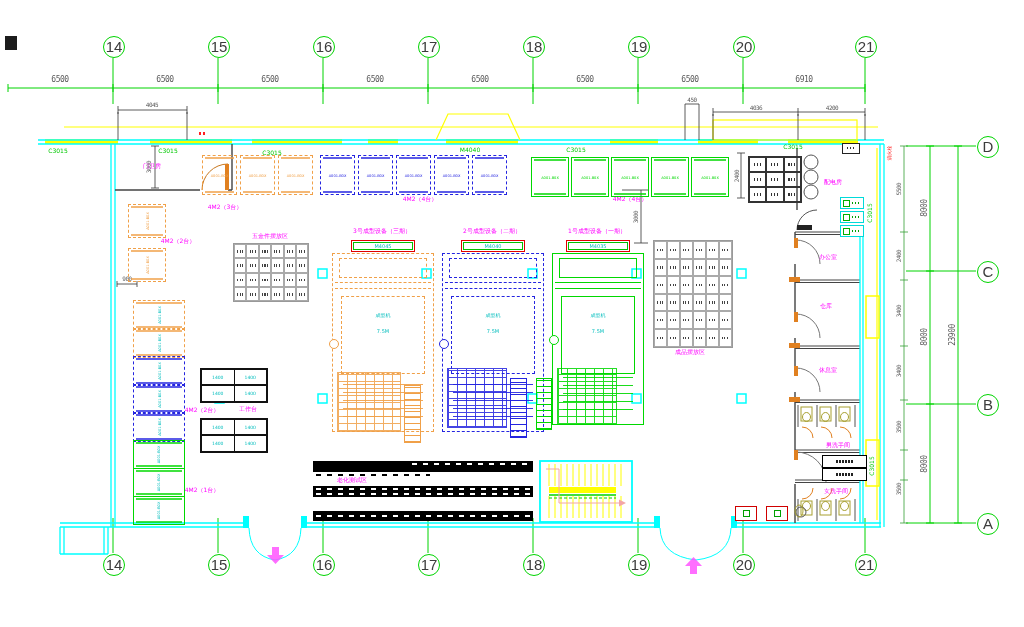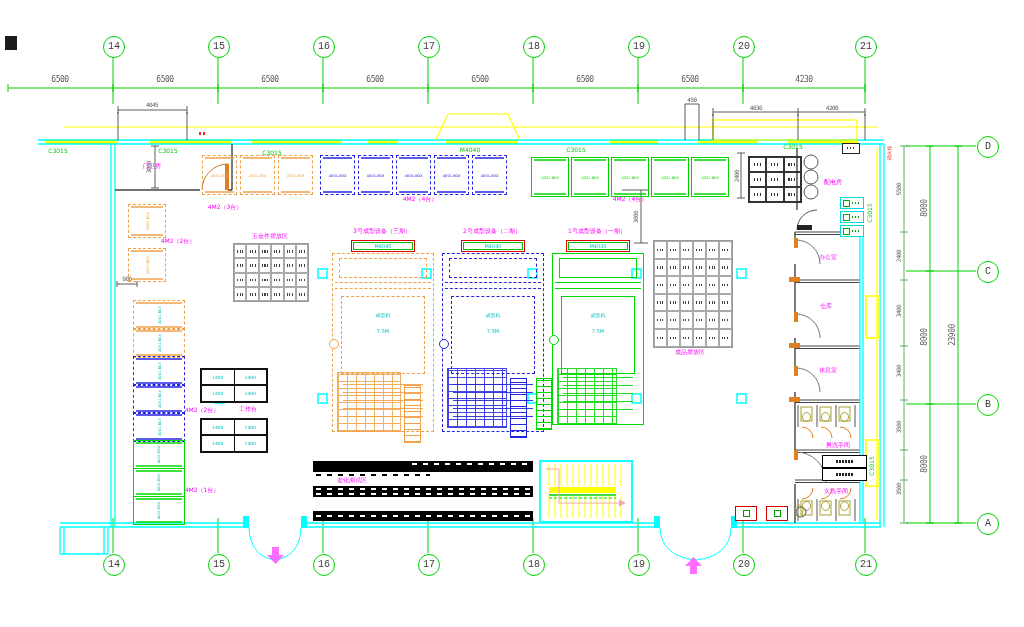--- a/index.html
+++ b/index.html
@@ -1,21 +1,21 @@
 <!DOCTYPE html>
 <html><head>
 <meta charset="utf-8">
 <style>
   html,body{margin:0;padding:0;background:#ffffff;}
   #canvas{position:relative;width:1024px;height:627px;background:#fff;overflow:hidden;
           font-family:"DejaVu Sans",sans-serif;}
   #plan-svg{position:absolute;left:0;top:0;}
   .bubble{position:absolute;width:20px;height:20px;border:1.2px solid #00d400;border-radius:50%;
-          background:#fff;color:#3c3c3c;font-size:10px;line-height:20px;text-align:center;
-          font-family:Liberation Mono, monospace;}
+          background:#fff;color:#3c3c3c;font-size:15px;line-height:20px;text-align:center;
+          font-family:Liberation Sans, sans-serif;}
   .dimtext{position:absolute;font-size:8px;color:#5a5a5a;transform:translate(-50%,-50%);
            white-space:nowrap;font-family:"DejaVu Sans Mono",monospace;letter-spacing:-0.5px;}
   .dimtext.sm{font-size:6px;}
   .dimtext.rot{transform:translate(-50%,-50%) rotate(-90deg);}
   .wlabel{position:absolute;font-size:6px;color:#00c800;transform:translate(-50%,-50%);white-space:nowrap;}
   .wlabel.rot{transform:translate(-50%,-50%) rotate(-90deg);}
   .mlabel{position:absolute;font-size:6px;color:#ff00ff;transform:translate(-50%,-50%);white-space:nowrap;}
   .rlabel{position:absolute;font-size:5px;color:#ff1010;transform:translate(-50%,-50%) rotate(-90deg);white-space:nowrap;}
   .unit{position:absolute;border:1.4px dashed currentColor;}
   .unit.solid{border-style:solid;}
@@ -300,21 +300,21 @@
     <div class="bubble" style="left: 733px; top: 554px;">20</div>
     <div class="bubble" style="left: 855px; top: 36px;">21</div>
     <div class="bubble" style="left: 855px; top: 554px;">21</div>
     <div class="dimtext" style="left: 60px; top: 79px;">6500</div>
     <div class="dimtext" style="left: 165px; top: 79px;">6500</div>
     <div class="dimtext" style="left: 270px; top: 79px;">6500</div>
     <div class="dimtext" style="left: 375px; top: 79px;">6500</div>
     <div class="dimtext" style="left: 480px; top: 79px;">6500</div>
     <div class="dimtext" style="left: 585px; top: 79px;">6500</div>
     <div class="dimtext" style="left: 690px; top: 79px;">6500</div>
-    <div class="dimtext" style="left: 804px; top: 79px;">4230</div>
+    <div class="dimtext" style="left: 804px; top: 79px;">6910</div>
     <div class="bubble" style="left: 977px; top: 136px;">D</div>
     <div class="bubble" style="left: 977px; top: 261px;">C</div>
     <div class="bubble" style="left: 977px; top: 394px;">B</div>
     <div class="bubble" style="left: 977px; top: 513px;">A</div>
     <div class="dimtext rot" style="left: 924px; top: 208px;">8000</div>
     <div class="dimtext rot" style="left: 924px; top: 337px;">8000</div>
     <div class="dimtext rot" style="left: 924px; top: 464px;">8000</div>
     <div class="dimtext rot" style="left: 952px; top: 335px;">23900</div>
     <div class="dimtext sm rot" style="left: 898px; top: 189px;">5500</div>
     <div class="dimtext sm rot" style="left: 898px; top: 256px;">2400</div>

